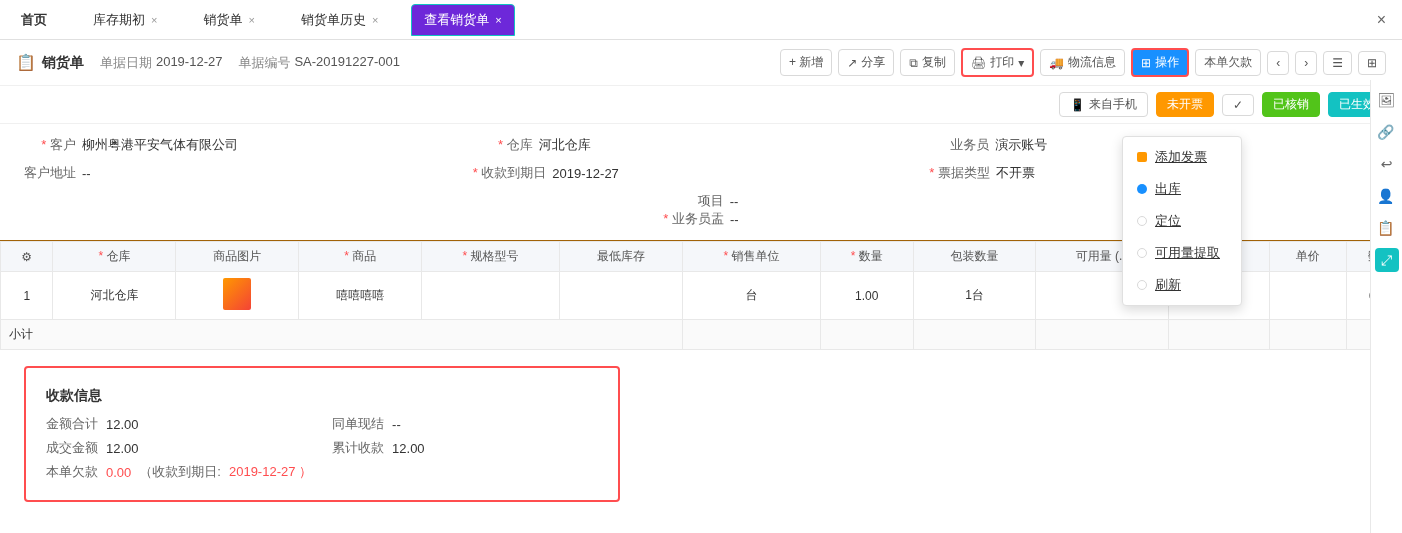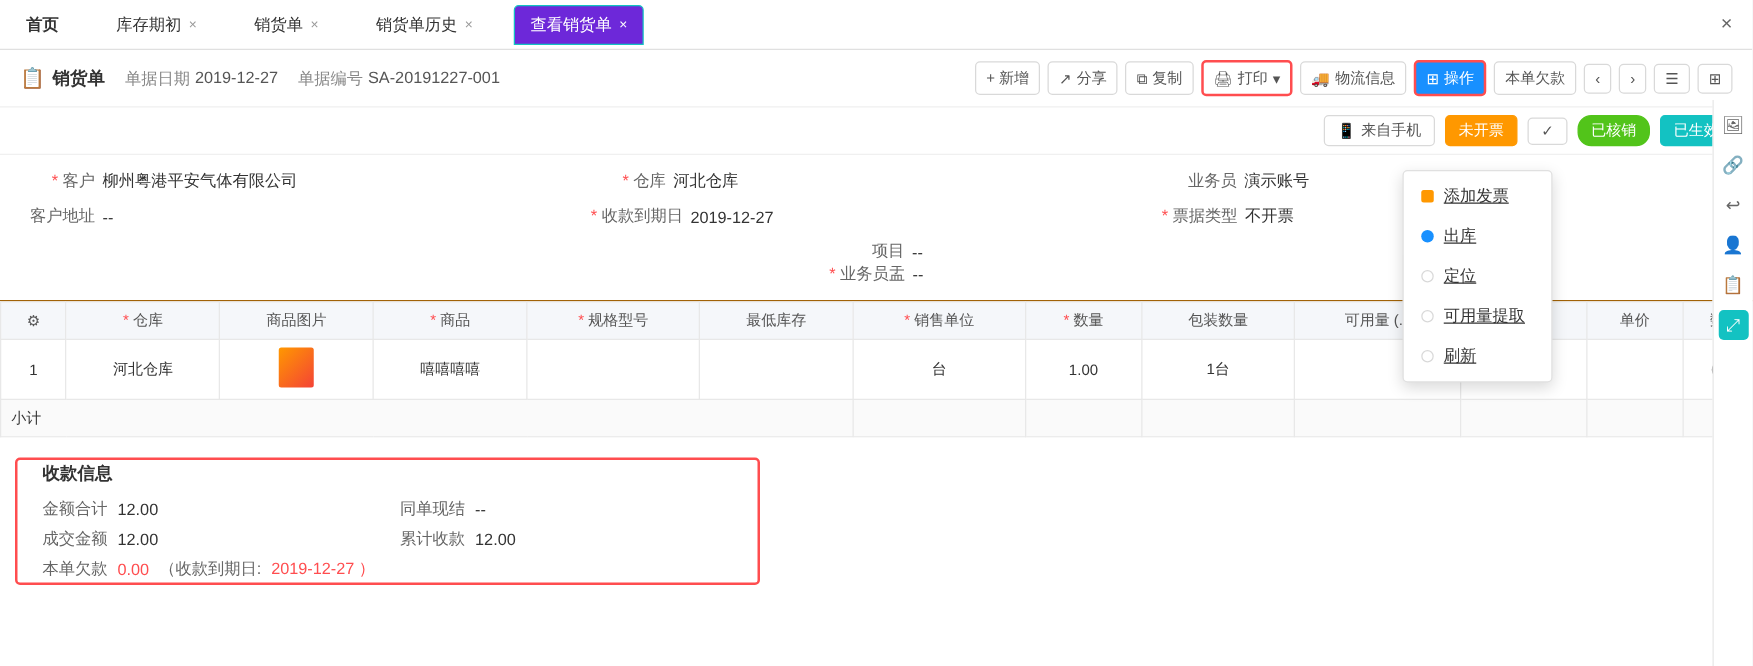--- a/index.html
+++ b/index.html
@@ -56,21 +56,21 @@
     
     .sub-toolbar {
       display: flex; align-items: center; padding: 6px 16px; gap: 8px;
       border-bottom: 1px solid #f0f0f0; justify-content: flex-end;
     }
     .sub-btn {
       display: flex; align-items: center; gap: 4px; padding: 3px 10px;
       border: 1px solid #d9d9d9; border-radius: 4px; background: #fff;
       cursor: pointer; font-size: 12px; color: #555;
     }
-    .sub-btn.green { background: #52c41a; color: #fff; border-color: #52c41a; border-radius: 11px; }
+    .sub-btn.green { background: #52c41a; color: #fff; border-color: #52c41a; }
     .sub-btn.teal { background: #13c2c2; color: #fff; border-color: #13c2c2; }
 
     
     .form-section {
       padding: 12px 16px; border-bottom: 1px solid #a16207;
     }
     .form-row {
       display: flex; align-items: center; gap: 0; margin-bottom: 10px;
     }
     .form-row:last-child { margin-bottom: 0; flex-direction: column; }
@@ -103,22 +103,22 @@
     .gear-cell { color: #1890ff; cursor: pointer; }
 
     
     .product-img {
       width: 28px; height: 32px; background: linear-gradient(135deg, #ff9800, #f44336);
       display: inline-block; border-radius: 2px;
     }
 
     
     .summary-box {
-      border: 2px solid #ff4d4f; border-radius: 4px; padding: 2px 20px;
-      margin: 12px 12px; display: inline-block; min-width: 520px;
+      border: 2px solid #ff4d4f; border-radius: 4px; padding: 19px 20px;
+      margin: 12px 24px; display: inline-block; min-width: 520px;
     }
     .summary-title { font-weight: bold; font-size: 14px; margin-bottom: 10px; }
     .summary-grid {
       display: grid; grid-template-columns: 1fr 1fr; gap: 6px 20px;
     }
     .summary-item { display: flex; gap: 8px; align-items: center; }
     .summary-label { color: #666; white-space: nowrap; }
     .summary-value { color: #333; }
     .summary-value.red { color: #ff4d4f; }
 

